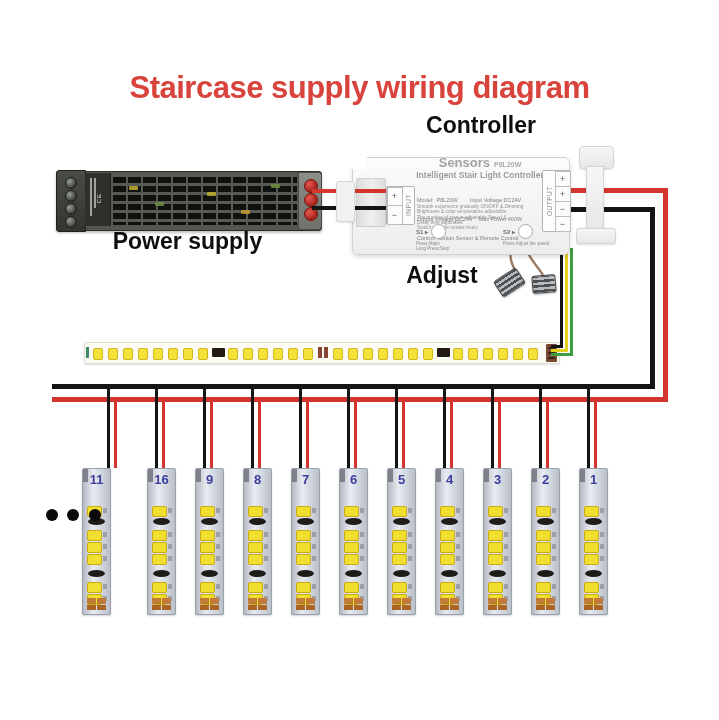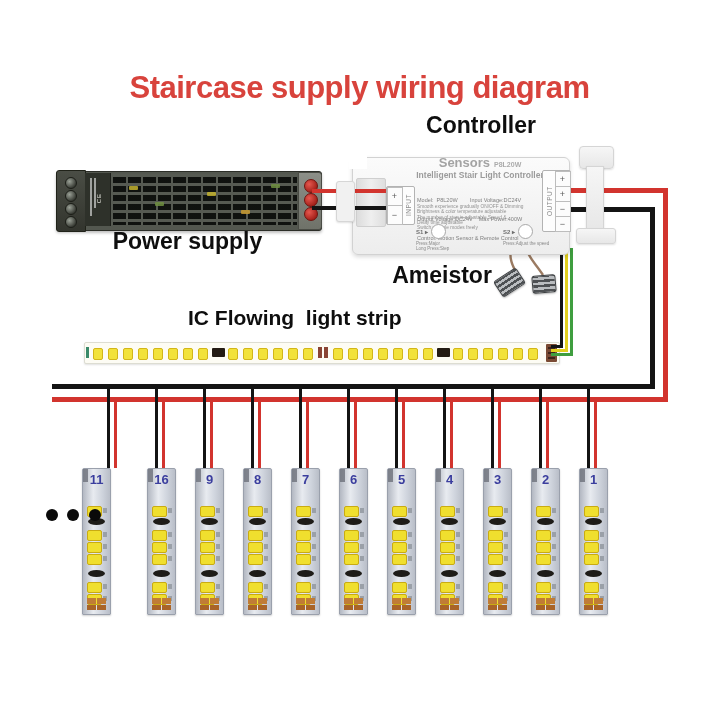--- a/index.html
+++ b/index.html
@@ -471,15 +471,14 @@
       </div>
     </div>
 
   <div class="dot" style="left:46px;top:509px"></div>
   <div class="dot" style="left:67px;top:509px"></div>
   <div class="dot" style="left:89px;top:509px"></div>
 
   <div class="abs title" style="color: rgb(216, 67, 60);">Staircase supply wiring diagram</div>
   <div class="abs biglabel" style="left:401px;top:112px;width:160px;text-align:center;font-size:23px">Controller</div>
   <div class="abs biglabel" style="left:90px;top:228px;width:195px;text-align:center;font-size:23px">Power supply</div>
-  <div class="abs biglabel" style="left:392px;top:262px;width:100px;text-align:center;font-size:23px">Ameistor</div>
-  <div class="abs biglabel" style="left:188px;top:306px;font-size:21px;white-space:pre">IC Flowing  light strip</div>
+  <div class="abs biglabel" style="left:392px;top:262px;width:100px;text-align:center;font-size:23px">Adjust</div>
 </div>
 
 </body></html>

